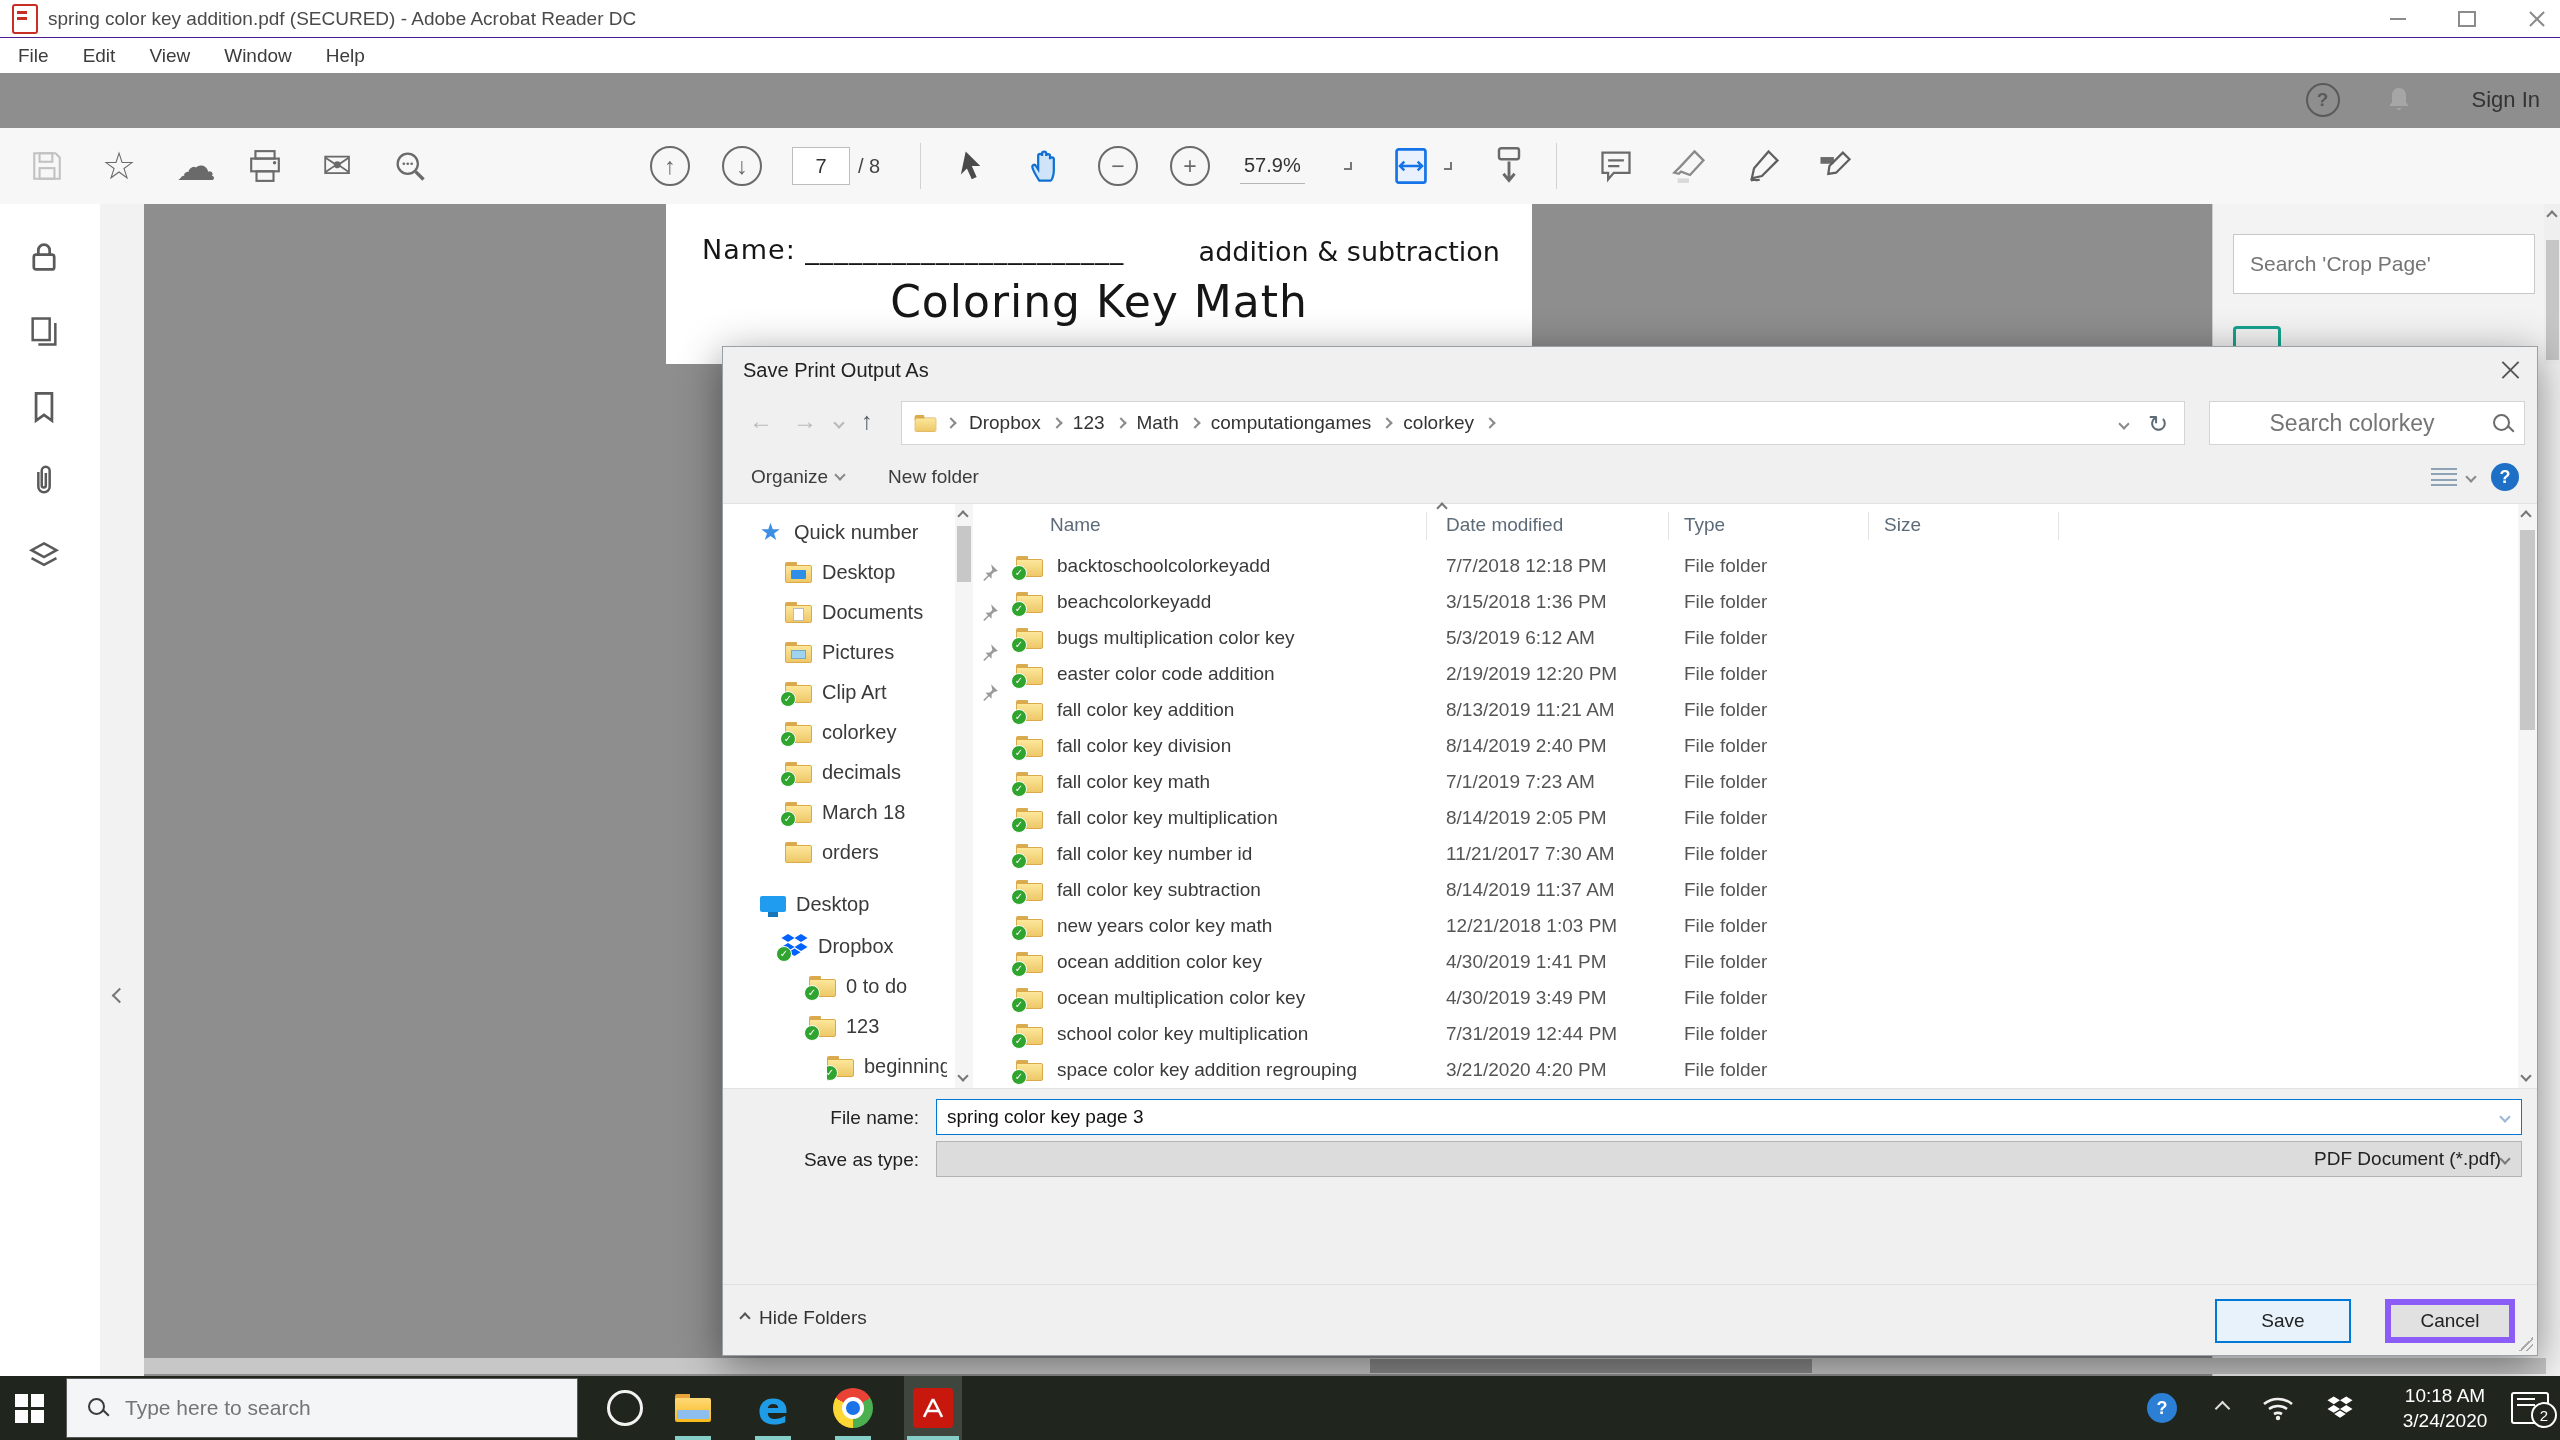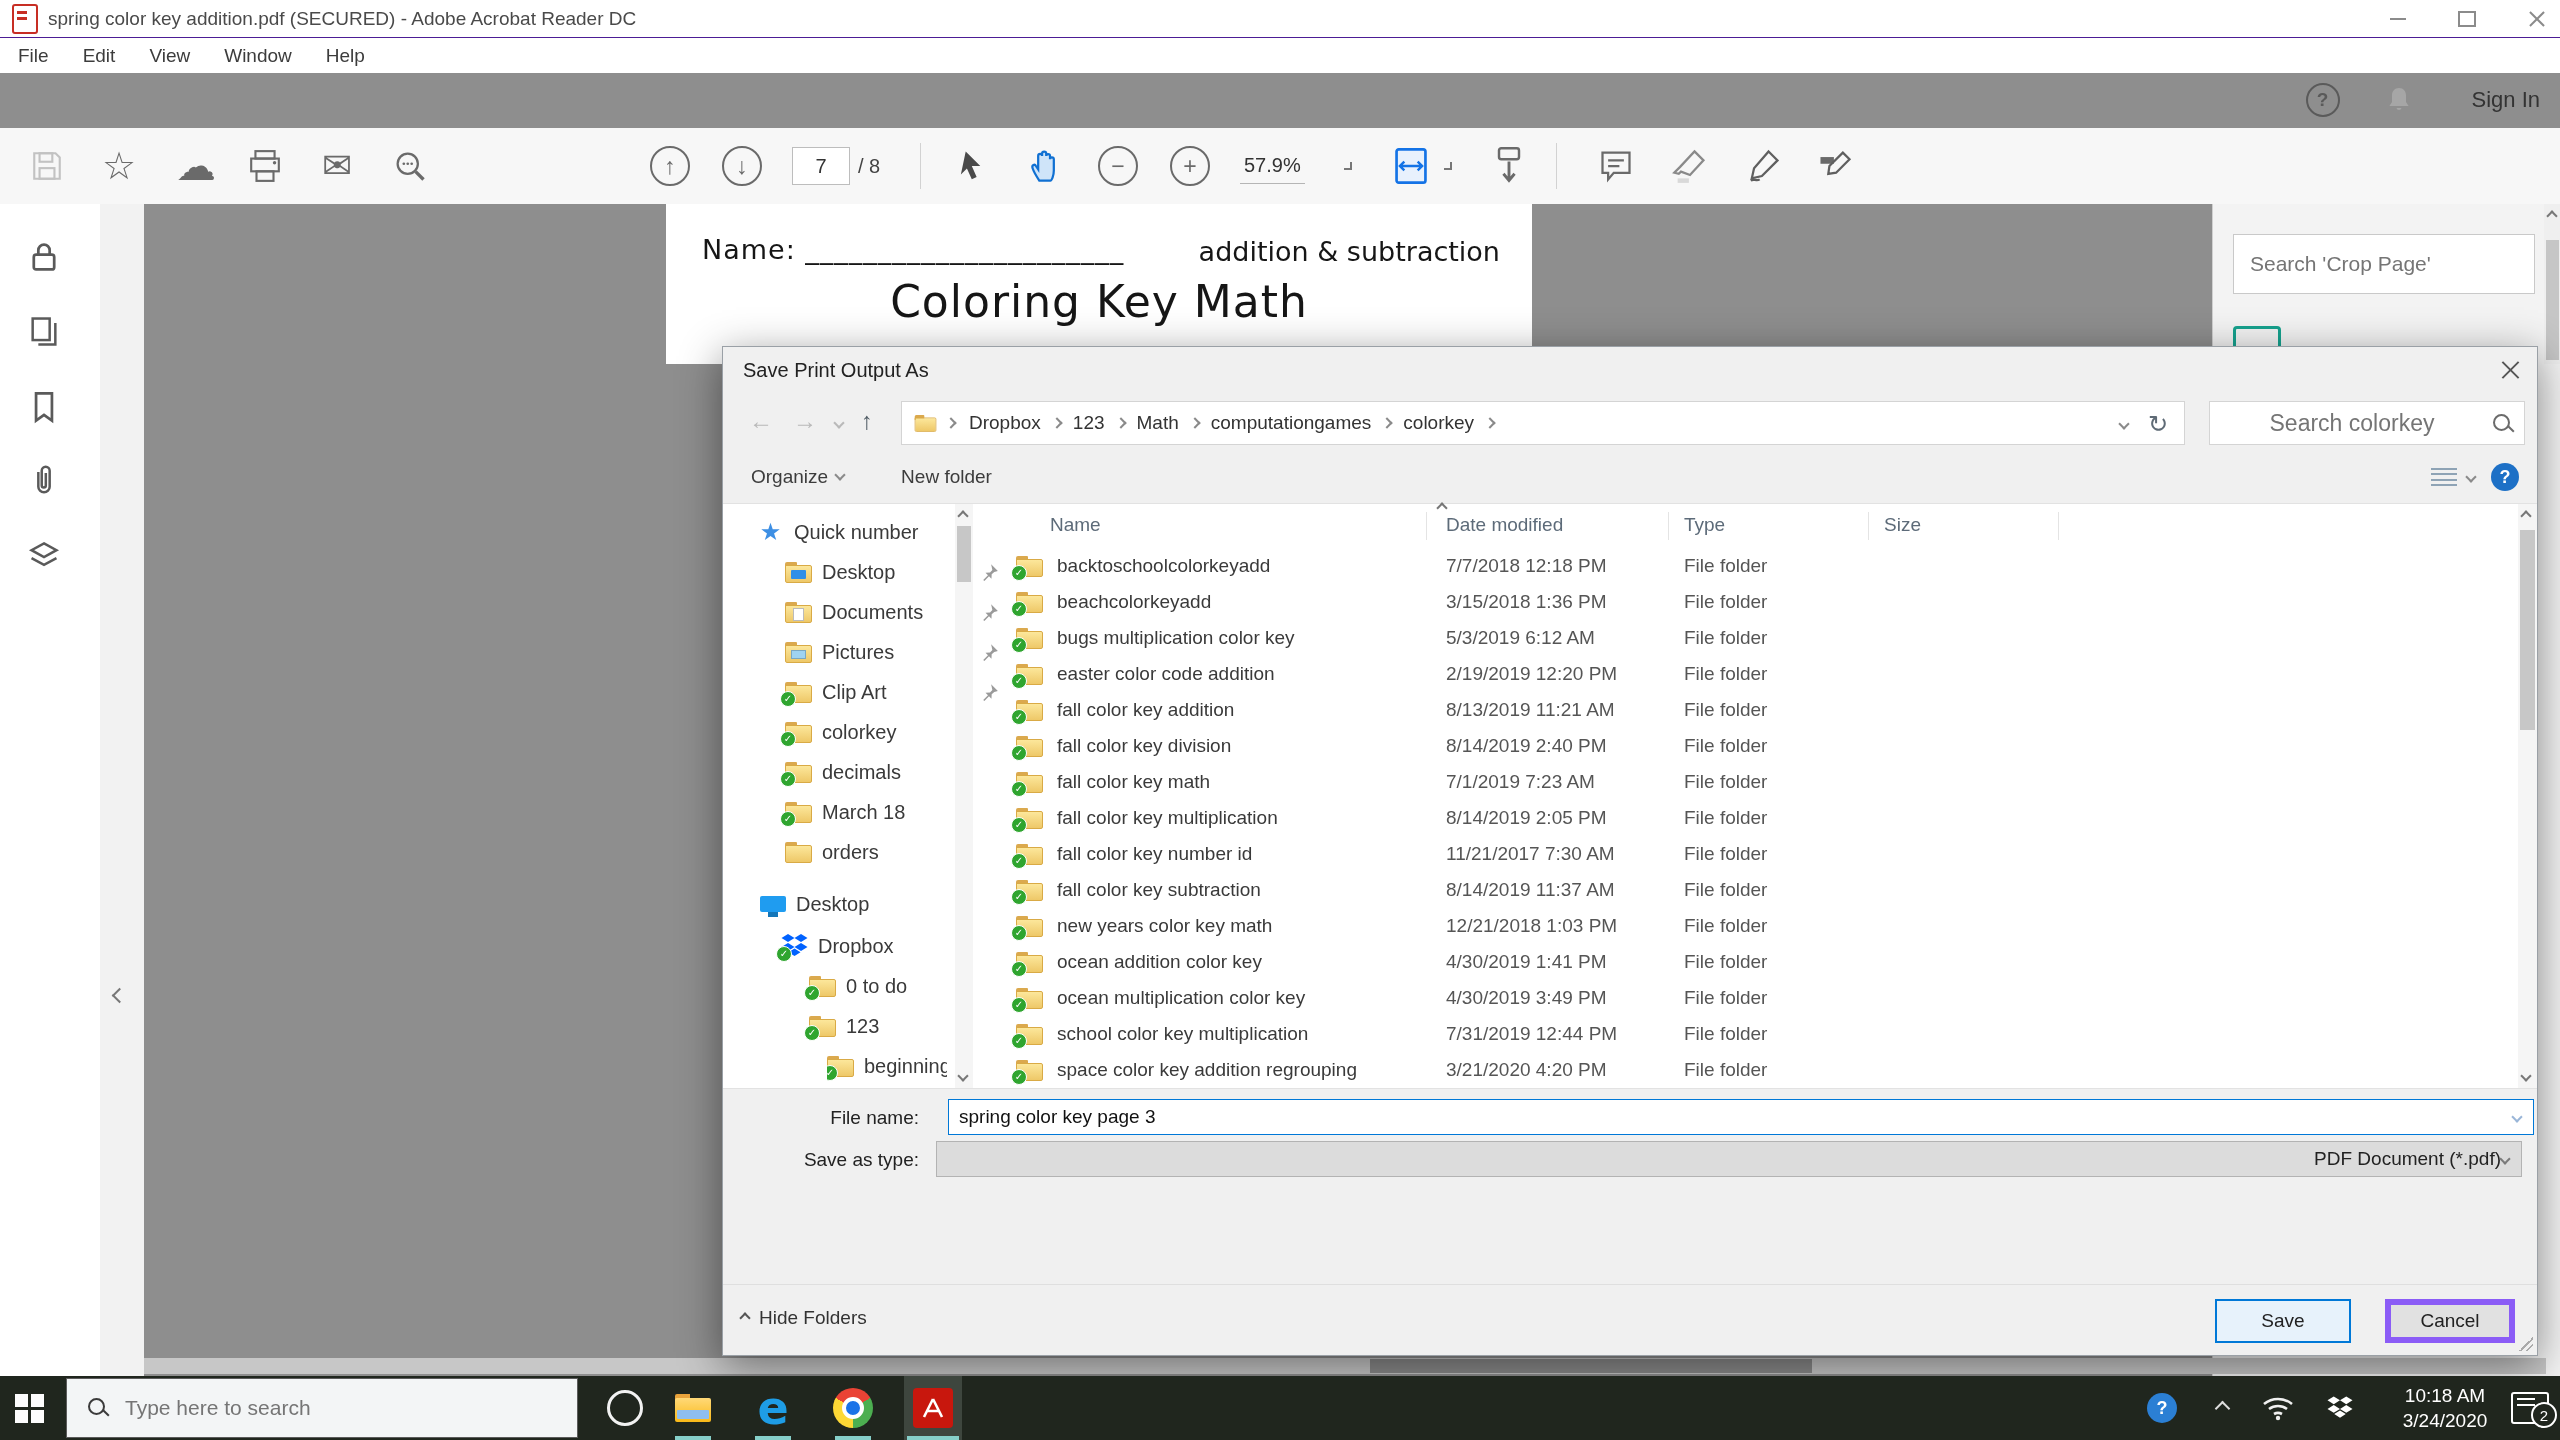--- a/index.html
+++ b/index.html
@@ -139,21 +139,21 @@
   .frow{position:relative;height:36px;display:flex;align-items:center;}
   .frow .name{position:absolute;left:30px;display:flex;align-items:center;gap:14px;font-size:19px;color:#3a3a3a;}
   .frow .date{position:absolute;left:460px;font-size:19px;color:#555;}
   .frow .type{position:absolute;left:698px;font-size:19px;color:#555;}
   #listscroll{position:absolute;right:0;top:0;width:19px;height:584px;background:#f5f5f5;}
   #listscroll .thumb{position:absolute;left:2px;top:26px;width:15px;height:200px;background:#c7c7c7;}
   #listscroll .chv{position:absolute;left:4px;}
 
   
   .frmlbl{font-size:19px;color:#222;position:absolute;text-align:right;width:150px;}
-  #fnamebox{position:absolute;left:213px;top:752px;width:1586px;height:36px;border:1px solid #0078d7;background:#fff;box-sizing:border-box;display:flex;align-items:center;margin-left:12px;}
+  #fnamebox{position:absolute;left:213px;top:752px;width:1586px;height:36px;border:1px solid #0078d7;background:#fff;box-sizing:border-box;display:flex;align-items:center;}
   #fnamebox input{flex:1;border:none;outline:none;font-size:19px;color:#111;padding:0 10px;font-family:inherit;background:transparent;}
   #ftypebox{position:absolute;left:213px;top:794px;width:1586px;height:36px;border:1px solid #b3b3b3;background:#dcdcdc;box-sizing:border-box;display:flex;align-items:center;justify-content:flex-end;padding:0 12px;font-size:19px;color:#222;}
 
   #dlg-footer{position:absolute;left:0;bottom:0;width:1814px;height:70px;background:#f0f0f0;border-top:1px solid #dfdfdf;}
   #hidefold{position:absolute;left:18px;top:22px;font-size:19px;color:#333;display:flex;gap:10px;align-items:center;}
   .dlgbtn{position:absolute;top:14px;width:136px;height:44px;font-size:19px;color:#222;display:flex;align-items:center;justify-content:center;box-sizing:border-box;}
   #savebtn{left:1492px;border:2px solid #0078d7;background:#e7f2fb;}
   #cancelbtn{left:1662px;border:6px solid #8b5cf6;background:#e1e1e1;width:130px;}
   #grip{position:absolute;right:4px;bottom:4px;width:14px;height:14px;background:
     linear-gradient(135deg,transparent 50%,#aaa 50%,#aaa 58%,transparent 58%,transparent 72%,#aaa 72%,#aaa 80%,transparent 80%);}
@@ -378,21 +378,21 @@
     <div id="dlg-search" class="abs row">
       <input placeholder="Search colorkey" style="">
       <span class="mag" style="position:absolute;right:10px;top:11px"></span>
     </div>
 
     <div id="toolrow" class="abs row">
       <span class="toolbtn" style="margin-left:28px">
           <span>Organize</span>
           <span class="chv sm" style="border-color:#8a8a8a;margin-top:-4px"></span>
         </span>
-      <span class="toolbtn" style="margin-left:57px">New folder</span>
+      <span class="toolbtn" style="margin-left:44px">New folder</span>
       <span class="viewico" style="position:absolute;right:80px">
           <i></i>
           <i></i>
           <i></i>
           <i></i>
         </span>
       <span class="chv sm" style="position:absolute;right:62px;top:22px;border-color:#8a8a8a"></span>
       <span class="helpcirc ctr" style="position:absolute;right:18px">?</span>
     </div>
 

